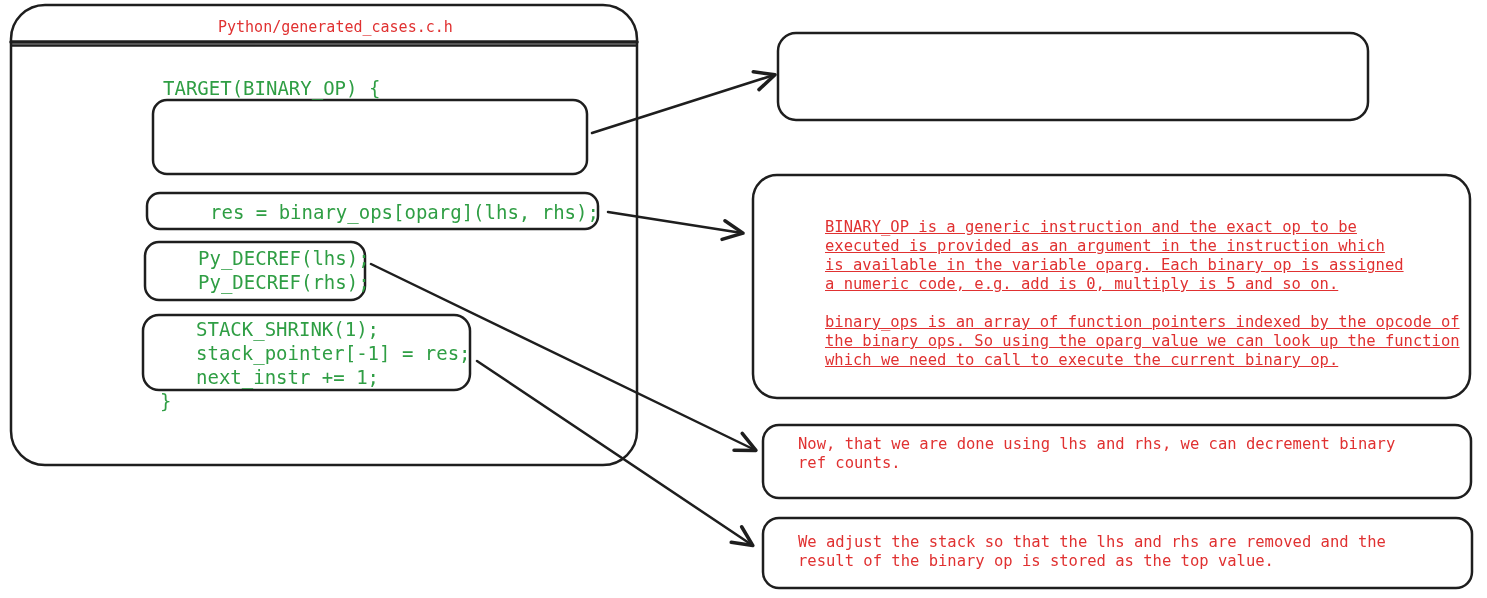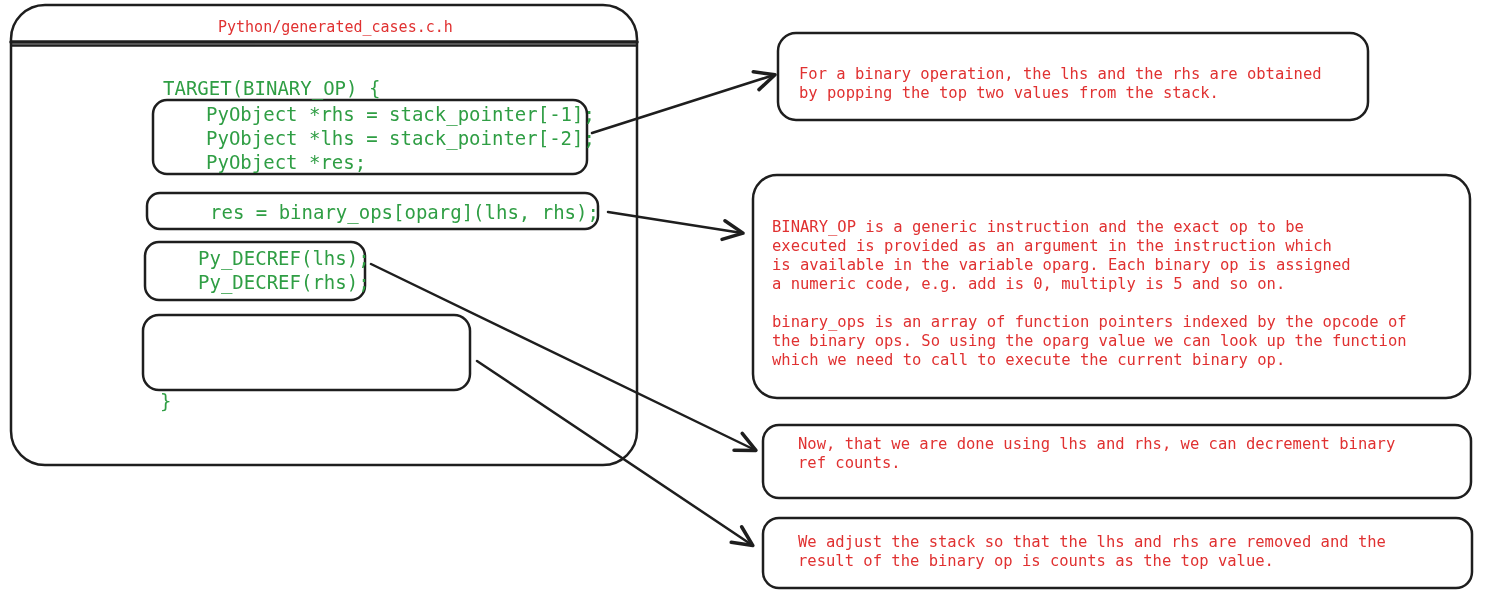--- a/index.html
+++ b/index.html
@@ -61,36 +61,34 @@
 
     <line class="stroke" x1="592" y1="133" x2="774" y2="75" marker-end="url(#arrowhead)"></line>
     <line class="stroke" x1="608" y1="212" x2="742" y2="233" marker-end="url(#arrowhead)"></line>
     <line class="stroke" x1="371" y1="264" x2="755" y2="450" marker-end="url(#arrowhead)"></line>
     <line class="stroke" x1="477" y1="361" x2="752" y2="545" marker-end="url(#arrowhead)"></line>
   </svg>
 
   <div class="txt title" style="left:218px;top:19px;">Python/generated_cases.c.h</div>
 
   <div class="txt code" style="left:125px;top:76px;">TARGET(BINARY_OP) {</div>
-  <div class="txt code" style="left:168px;top:102px;">PyObject *rhs = stack_pointer[-1];
-PyObject *lhs = stack_pointer[-2];
-PyObject *res;</div>
   <div class="txt code" style="left:172px;top:200px;">res = binary_ops[oparg](lhs, rhs);</div>
   <div class="txt code" style="left:160px;top:246px;text-align:center;">Py_DECREF(lhs);
 Py_DECREF(rhs);</div>
+  <div class="txt code" style="left:158px;top:317px;">STACK_SHRINK(1);
+stack_pointer[-1] = res;
+next_instr += 1;</div>
   <div class="txt code" style="left:122px;top:389px;">}</div>
 
-  <div class="txt note" style="left:799px;top:65px;">For a binary operation, the lhs and the rhs are obtained
-by popping the top two values from the stack.</div>
-  <div class="txt note" style="left:772px;top:218px;">BINARY_OP is a generic instruction and the exact op to be
+  <div class="txt note" style="left:825px;top:218px;text-decoration:underline;">BINARY_OP is a generic instruction and the exact op to be
 executed is provided as an argument in the instruction which
 is available in the variable oparg. Each binary op is assigned
 a numeric code, e.g. add is 0, multiply is 5 and so on.
 
 binary_ops is an array of function pointers indexed by the opcode of
 the binary ops. So using the oparg value we can look up the function
 which we need to call to execute the current binary op.</div>
   <div class="txt note" style="left:798px;top:435px;">Now, that we are done using lhs and rhs, we can decrement binary
 ref counts.</div>
   <div class="txt note" style="left:798px;top:533px;">We adjust the stack so that the lhs and rhs are removed and the
-result of the binary op is counts as the top value.</div>
+result of the binary op is stored as the top value.</div>
 
 </div>
 
 </body></html>

